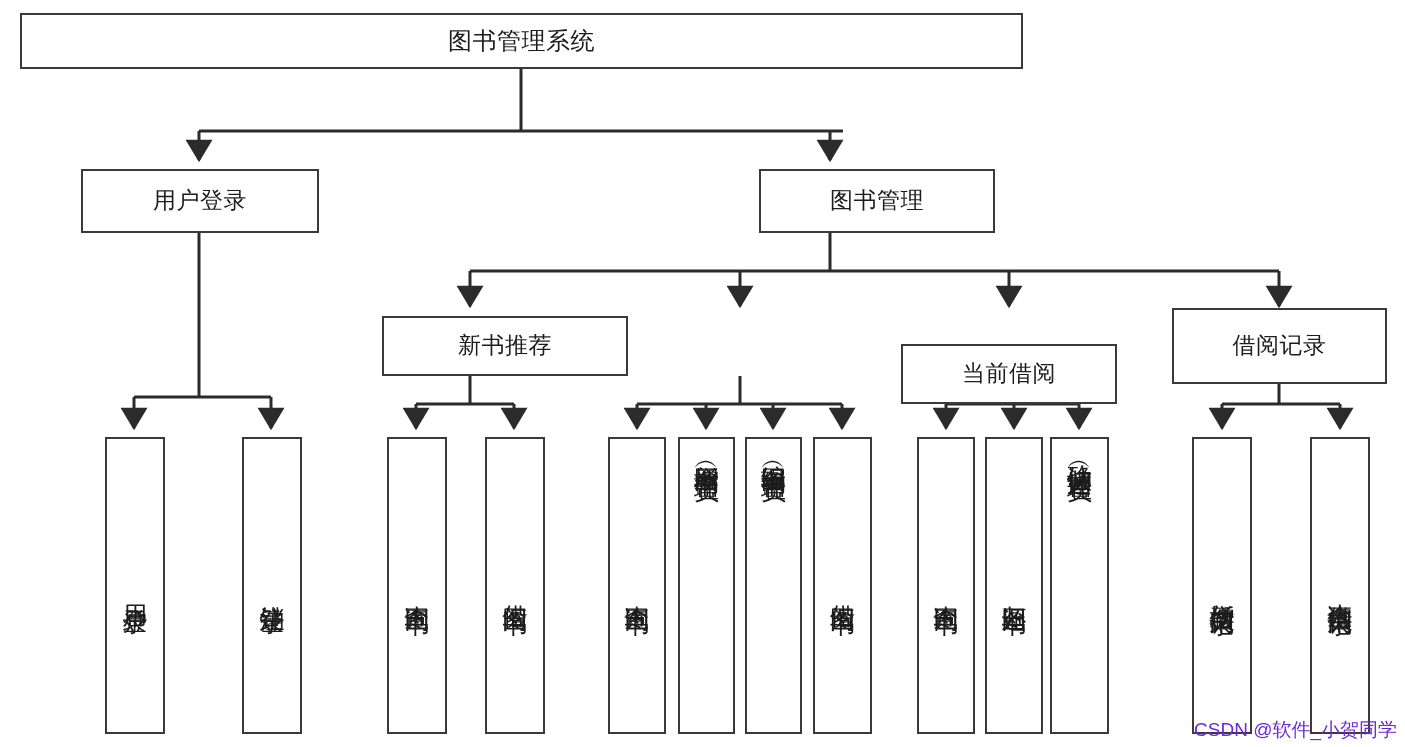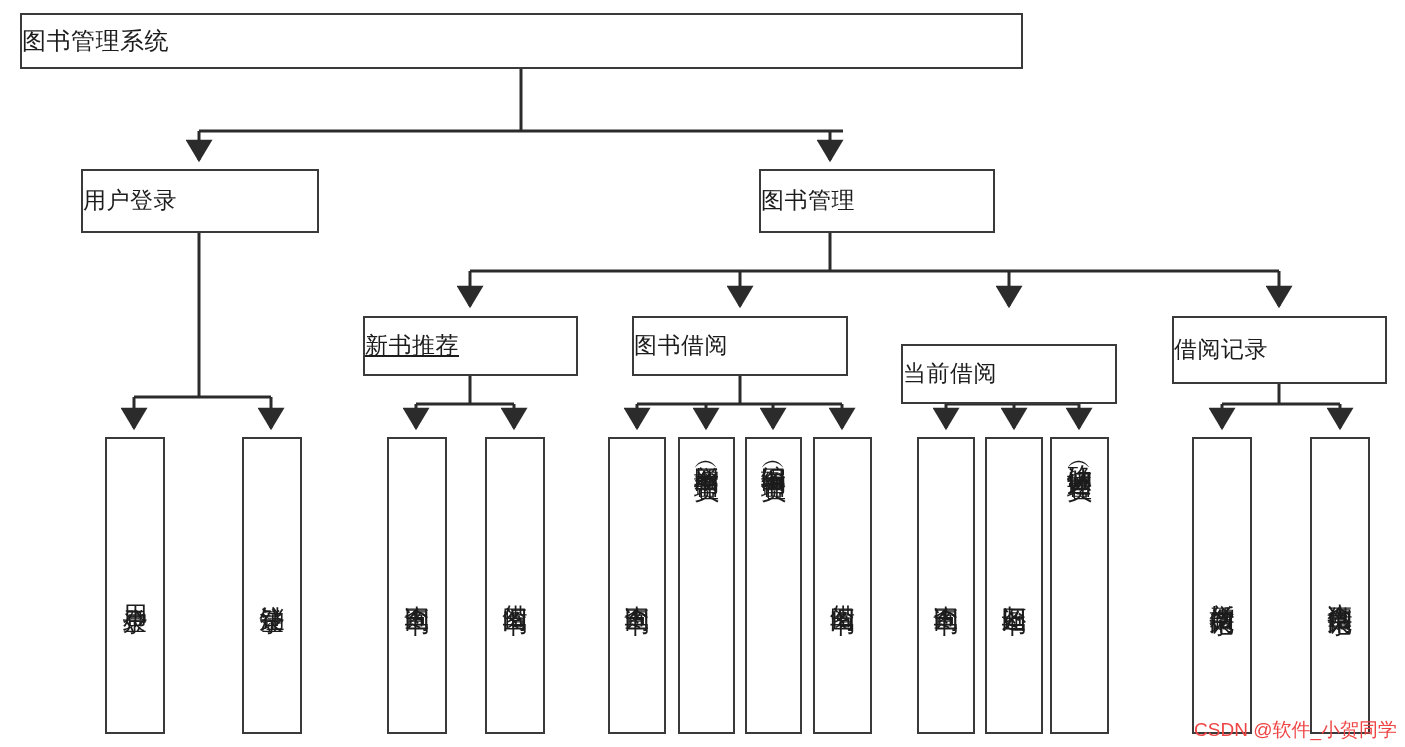--- a/index.html
+++ b/index.html
@@ -26,21 +26,21 @@
     height: 747px;
     pointer-events: none;
   }
   .node {
     position: absolute;
     box-sizing: border-box;
     background: #ffffff;
     border: 2.5px solid #3a3a3a;
     display: flex;
     align-items: center;
-    justify-content: flex-start;
+    justify-content: center;
     color: #1c1c1c;
     z-index: 2;
   }
   .node .label {
     display: block;
     text-align: center;
     line-height: 1.18;
     white-space: pre;
   }
   
@@ -64,21 +64,21 @@
     line-height: 1;
   }
   .node.vert.mid .label {
     align-self: center;
   }
   .watermark {
     position: absolute;
     right: 8px;
     bottom: 4px;
     font-size: 19px;
-    color: #ef4444;
+    color: #6d28d9;
     z-index: 5;
     white-space: nowrap;
     font-family: "Liberation Sans", "DejaVu Sans", sans-serif;
   }
 </style>
 </head>
 <body>
 
 <div id="canvas">
 
@@ -139,33 +139,30 @@
   </div>
 
   <div class="node horiz" style="left:81px; top:169px; width:238px; height:64px;">
     <span class="label">用户登录</span>
   </div>
 
   <div class="node horiz" style="left:712px; top:169px; width:236px; height:64px;margin-left:47px;">
     <span class="label">图书管理</span>
   </div>
 
-  <div class="node horiz" style="left:363px; top:316px; width:215px; height:60px;text-decoration:underline;">
+  <div class="node horiz" style="left:382px; top:316px; width:246px; height:60px;">
     <span class="label">新书推荐</span>
   </div>
 
-  <div class="node horiz" style="left:632px; top:316px; width:216px; height:60px;">
-    <span class="label">图书借阅</span>
-  </div>
 
   <div class="node horiz" style="left:901px; top:316px; width:216px; height:60px;margin-top:28px;">
     <span class="label">当前借阅</span>
   </div>
 
-  <div class="node horiz" style="left:1172px; top:316px; width:215px; height:68px;">
+  <div class="node horiz" style="left:1172px; top:308px; width:215px; height:76px;">
     <span class="label">借阅记录</span>
   </div>
 
   <div class="node vert mid" style="left:105px; top:437px; width:60px; height:297px;">
     <span class="label">用户登录</span>
   </div>
 
   <div class="node vert mid" style="left:242px; top:437px; width:60px; height:297px;">
     <span class="label">注销登录</span>
   </div>

